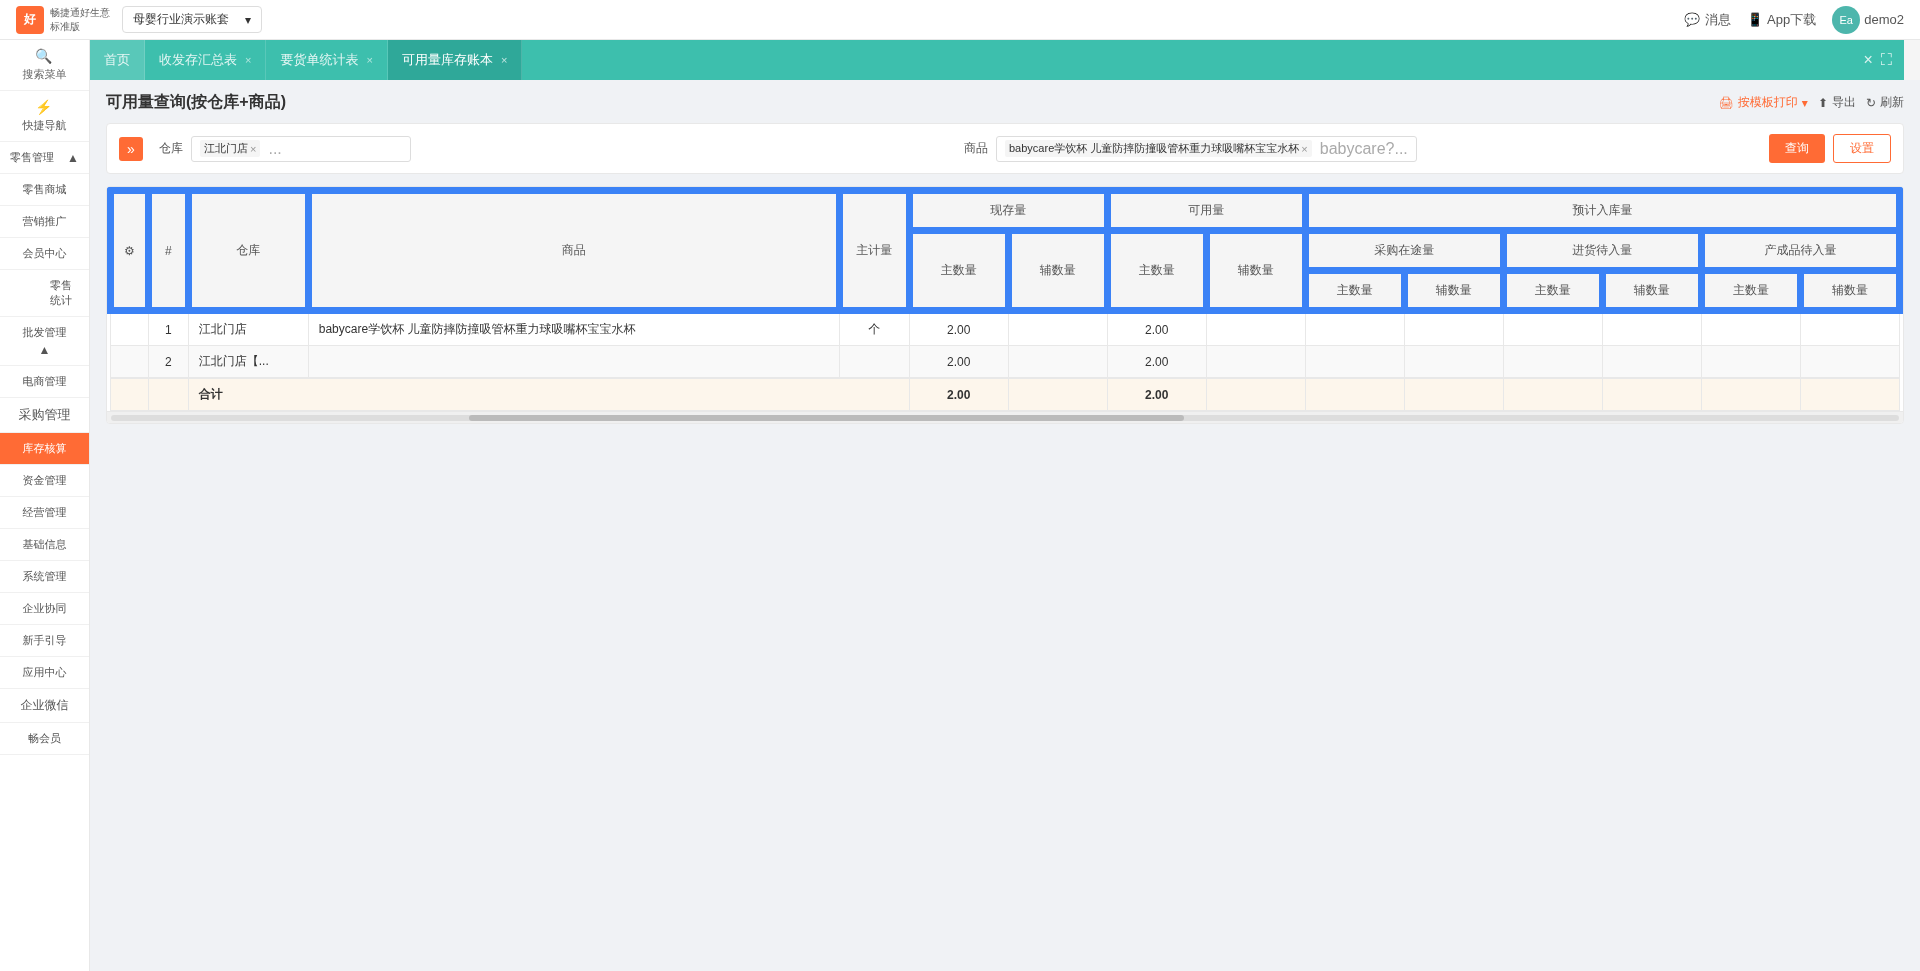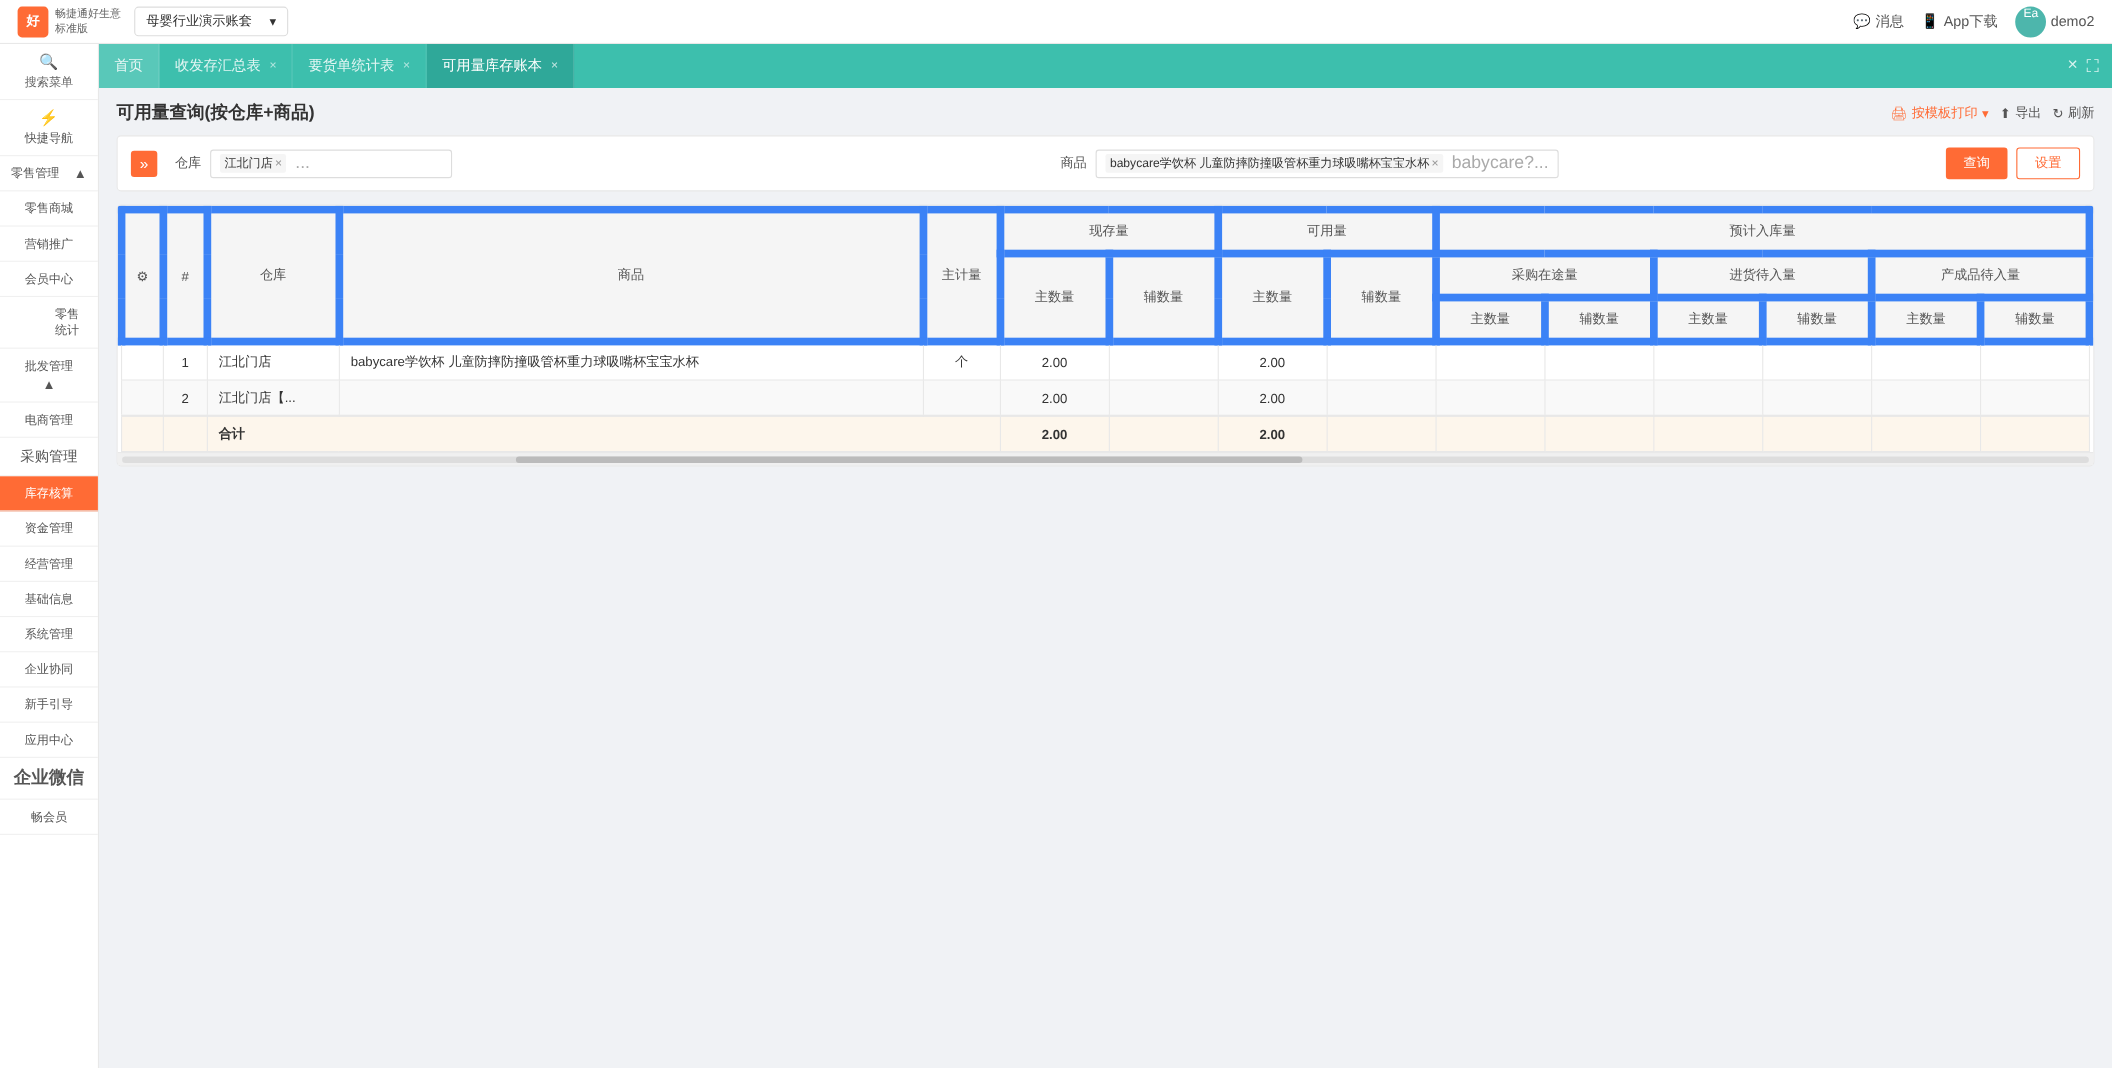--- a/index.html
+++ b/index.html
@@ -18,30 +18,30 @@
       top: 0; left: 0; right: 0;
       z-index: 100;
     }
     .top-bar-left { display: flex; align-items: center; gap: 12px; }
     .logo-area { display: flex; align-items: center; gap: 6px; }
     .logo-icon { width: 28px; height: 28px; background: #ff6b35; border-radius: 4px; display: flex; align-items: center; justify-content: center; color: white; font-size: 12px; font-weight: bold; }
     .logo-text { font-size: 11px; color: #666; line-height: 1.3; }
     .org-selector { display: flex; align-items: center; gap: 4px; padding: 4px 10px; border: 1px solid #ddd; border-radius: 4px; cursor: pointer; font-size: 12px; color: #333; background: #fff; min-width: 140px; justify-content: space-between; }
     .top-bar-right { display: flex; align-items: center; gap: 16px; font-size: 13px; color: #555; }
     .top-bar-right-item { display: flex; align-items: center; gap: 4px; cursor: pointer; }
-    .user-avatar { width: 28px; height: 28px; border-radius: 50%; background: #4db6ac; display: flex; justify-content: center; color: white; font-size: 11px; }
+    .user-avatar { width: 28px; height: 28px; border-radius: 50%; background: #4db6ac; display: flex; align-items: center; justify-content: center; color: white; font-size: 11px; }
 
     
     .tab-bar {
       height: 40px;
       background: #3dbfad;
       display: flex;
       align-items: stretch;
       position: fixed;
-      top: 40px; left: 90px; right: 0;
+      top: 40px; left: 90px; right: 16px;
       z-index: 99;
     }
     .tab-item {
       display: flex;
       align-items: center;
       padding: 0 14px;
       gap: 6px;
       font-size: 13px;
       color: rgba(255,255,255,0.85);
       cursor: pointer;
@@ -310,21 +310,21 @@
   <div class="sidebar-nav-item">
     <span style="font-size:11px;">企业协同</span>
   </div>
   <div class="sidebar-nav-item">
     <span style="font-size:11px;">新手引导</span>
   </div>
   <div class="sidebar-nav-item">
     <span style="font-size:11px;">应用中心</span>
   </div>
   <div class="sidebar-nav-item">
-    <span style="font-size:16px;font-weight:bold;">企业微信</span>
+    <span style="font-size:12px;">企业微信</span>
   </div>
   <div class="sidebar-nav-item">
     <span style="font-size:11px;">畅会员</span>
   </div>
 </div>
 
 <div class="tab-bar">
   <div class="tab-item tab-home">
     <span>首页</span>
   </div>

